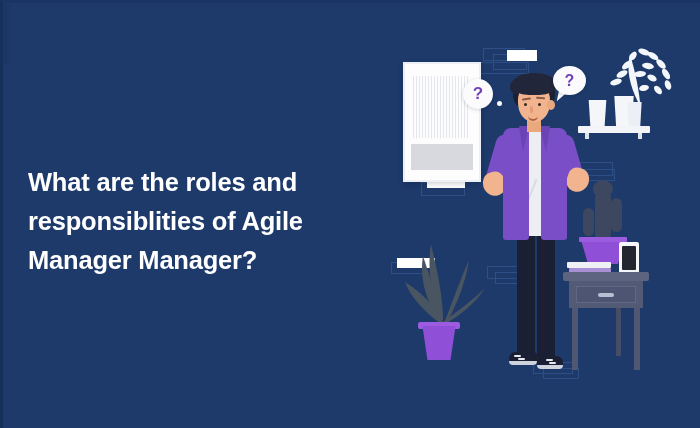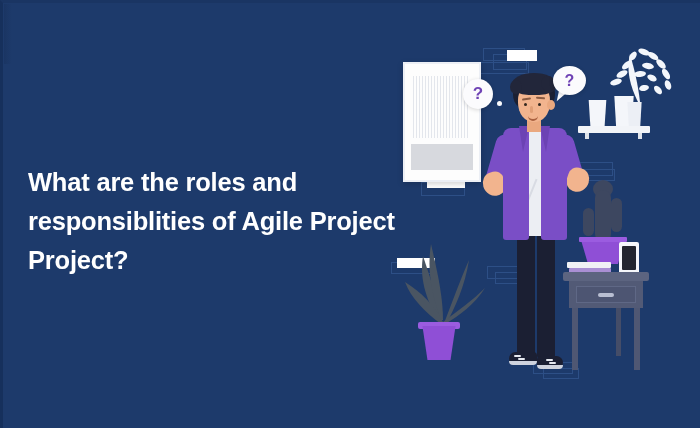--- a/index.html
+++ b/index.html
@@ -205,21 +205,21 @@
   .lace { position: absolute; background: #e6e9f0; width: 7px; height: 1.5px; border-radius: 1px; }
 </style>
 </head>
 <body>
 
 <div id="banner">
 
   <div id="edge-frame"></div>
   <div id="edge-frame2"></div>
 
-  <div id="headline">What are the roles and responsiblities of Agile Project Project?</div>
+  <div id="headline">What are the roles and responsiblities of Agile Manager Manager?</div>
 
   <div id="illustration">
 
     <div class="abs deco-out" style="left:88px;  top:18px;  width:42px; height:13px;"></div>
     <div class="abs deco-out" style="left:98px;  top:24px;  width:34px; height:16px;"></div>
     <div class="abs deco-out" style="left:84px;  top:32px;  width:50px; height:12px;"></div>
     <div class="abs deco-fill" style="left:112px; top:20px;  width:30px; height:11px;"></div>
 
     <div class="abs deco-out" style="left:26px;  top:152px; width:44px; height:14px;"></div>
     <div class="abs deco-fill" style="left:32px;  top:146px; width:38px; height:12px;"></div>

